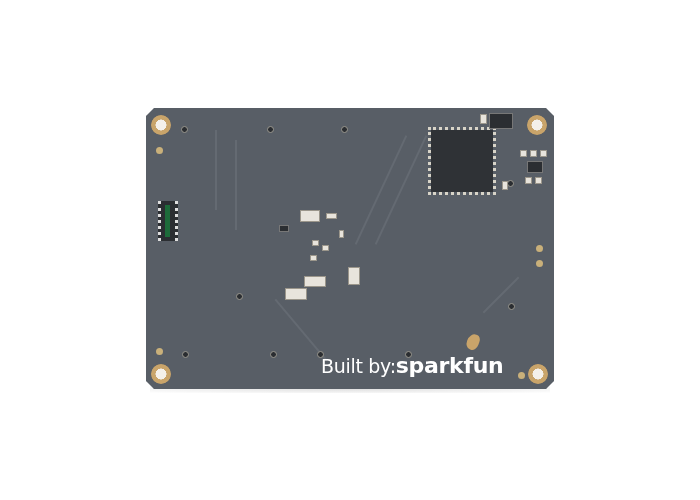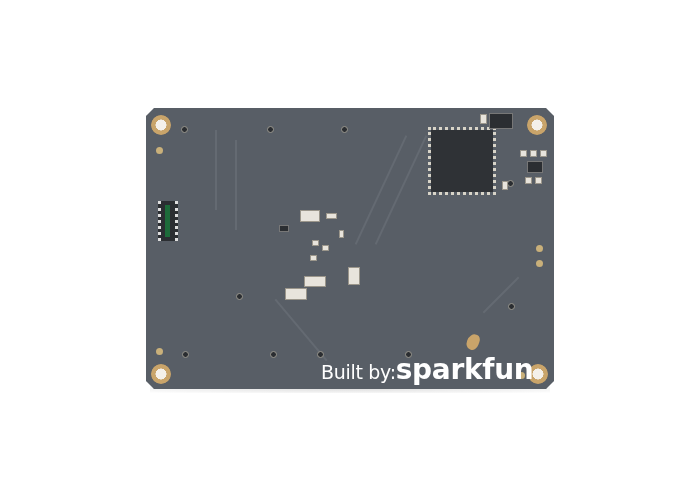--- a/index.html
+++ b/index.html
@@ -12,21 +12,21 @@
   .via{position:absolute;width:5px;height:5px;border-radius:50%;background:#2a2d31;border:1px solid #9a9890;}
   .pad-small{position:absolute;width:7px;height:7px;border-radius:50%;background:#c9b07a;}
   .chip{position:absolute;left:431px;top:130px;width:62px;height:62px;background:#2f3236;}
   .chip .pins{position:absolute;inset:-3px;border:3px dotted #d8d4c8;}
   .comp{position:absolute;background:#e8e4dc;border:1px solid #9b968b;}
   .comp.dark{background:#2b2e32;border-color:#777;}
   .conn{position:absolute;left:158px;top:201px;width:14px;height:40px;background:#2b2e32;border-left:3px dotted #ddd;border-right:3px dotted #ddd;}
   .conn .g{position:absolute;left:4px;top:4px;width:5px;height:32px;background:#1d6b3a;}
   .trace{position:absolute;background:#646a72;}
   .silk{position:absolute;left:321px;top:353px;color:#ffffff;font-size:19px;white-space:nowrap;letter-spacing:-0.3px;}
-  .silk b{font-weight:bold;font-size:28px;}
+  .silk b{font-weight:bold;font-size:22px;}
   .flame{position:absolute;left:467px;top:334px;width:12px;height:16px;background:#c9a46a;border-radius:60% 40% 50% 50%;transform:rotate(20deg);}
 </style>
 </head>
 <body>
 
 <div class="shadow"></div>
 <div class="board"></div>
 
 <div class="trace" style="left:215px;top:130px;width:2px;height:80px;"></div>
 <div class="trace" style="left:235px;top:140px;width:2px;height:90px;"></div>

